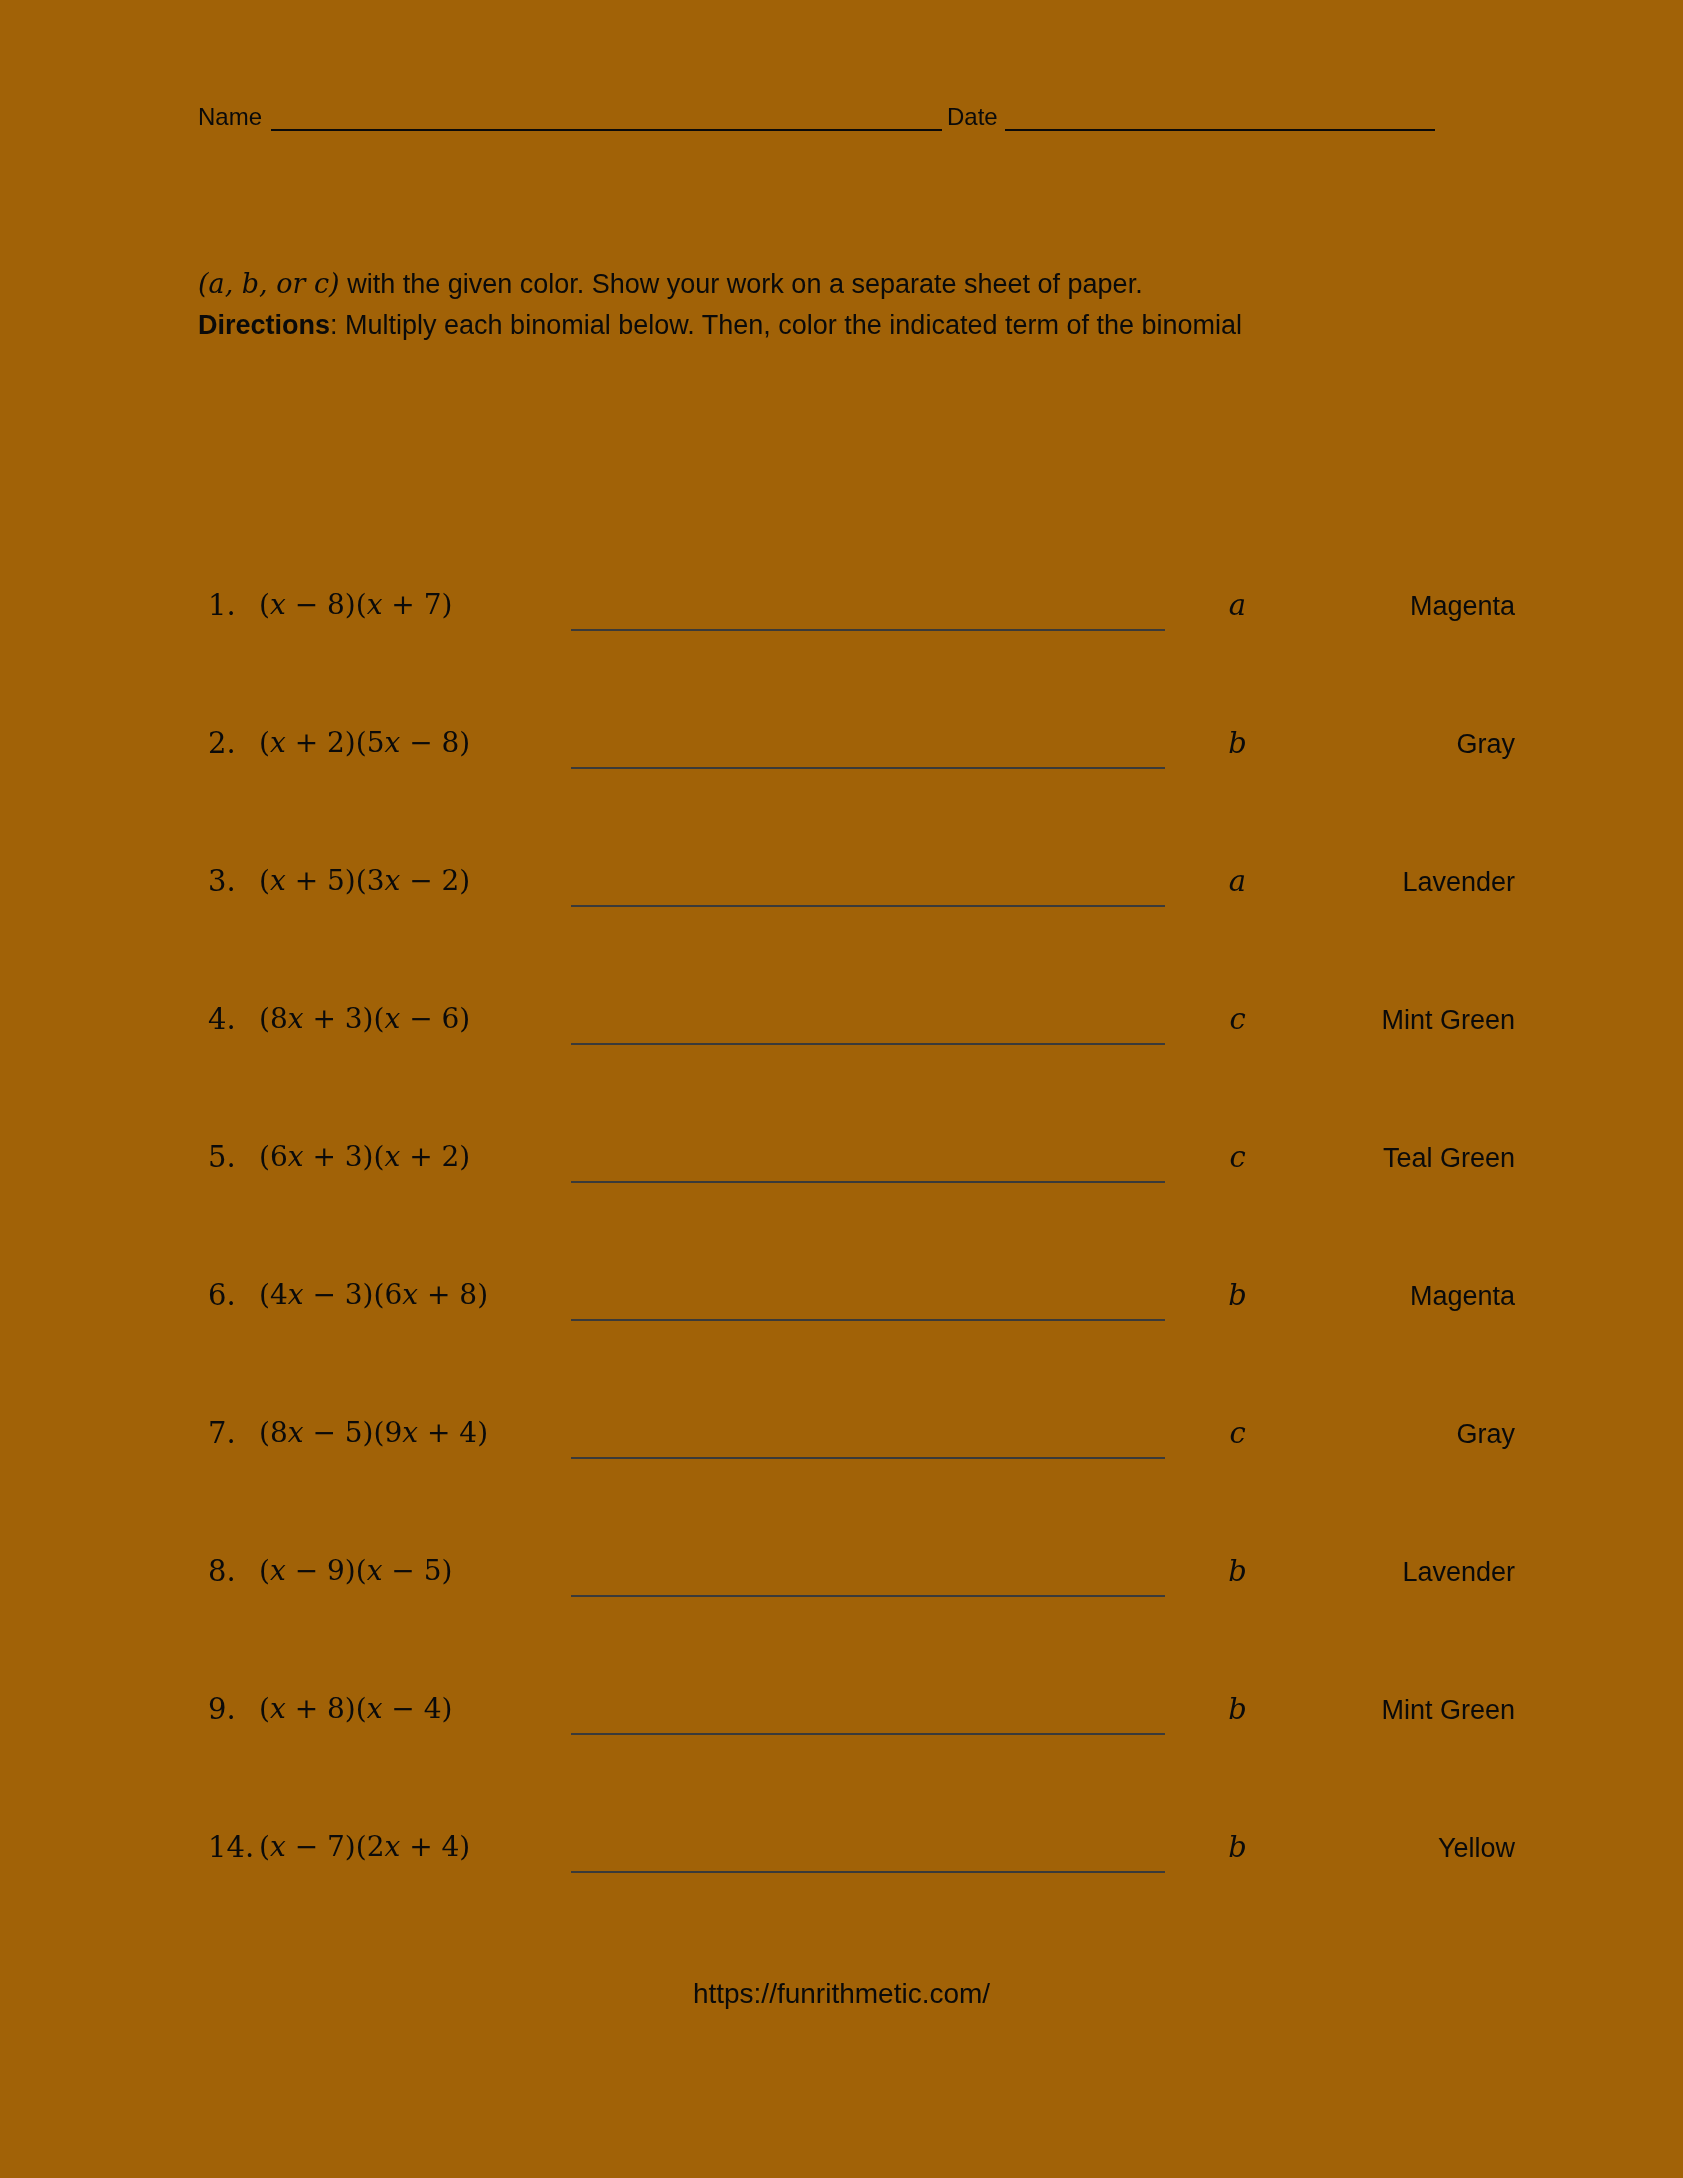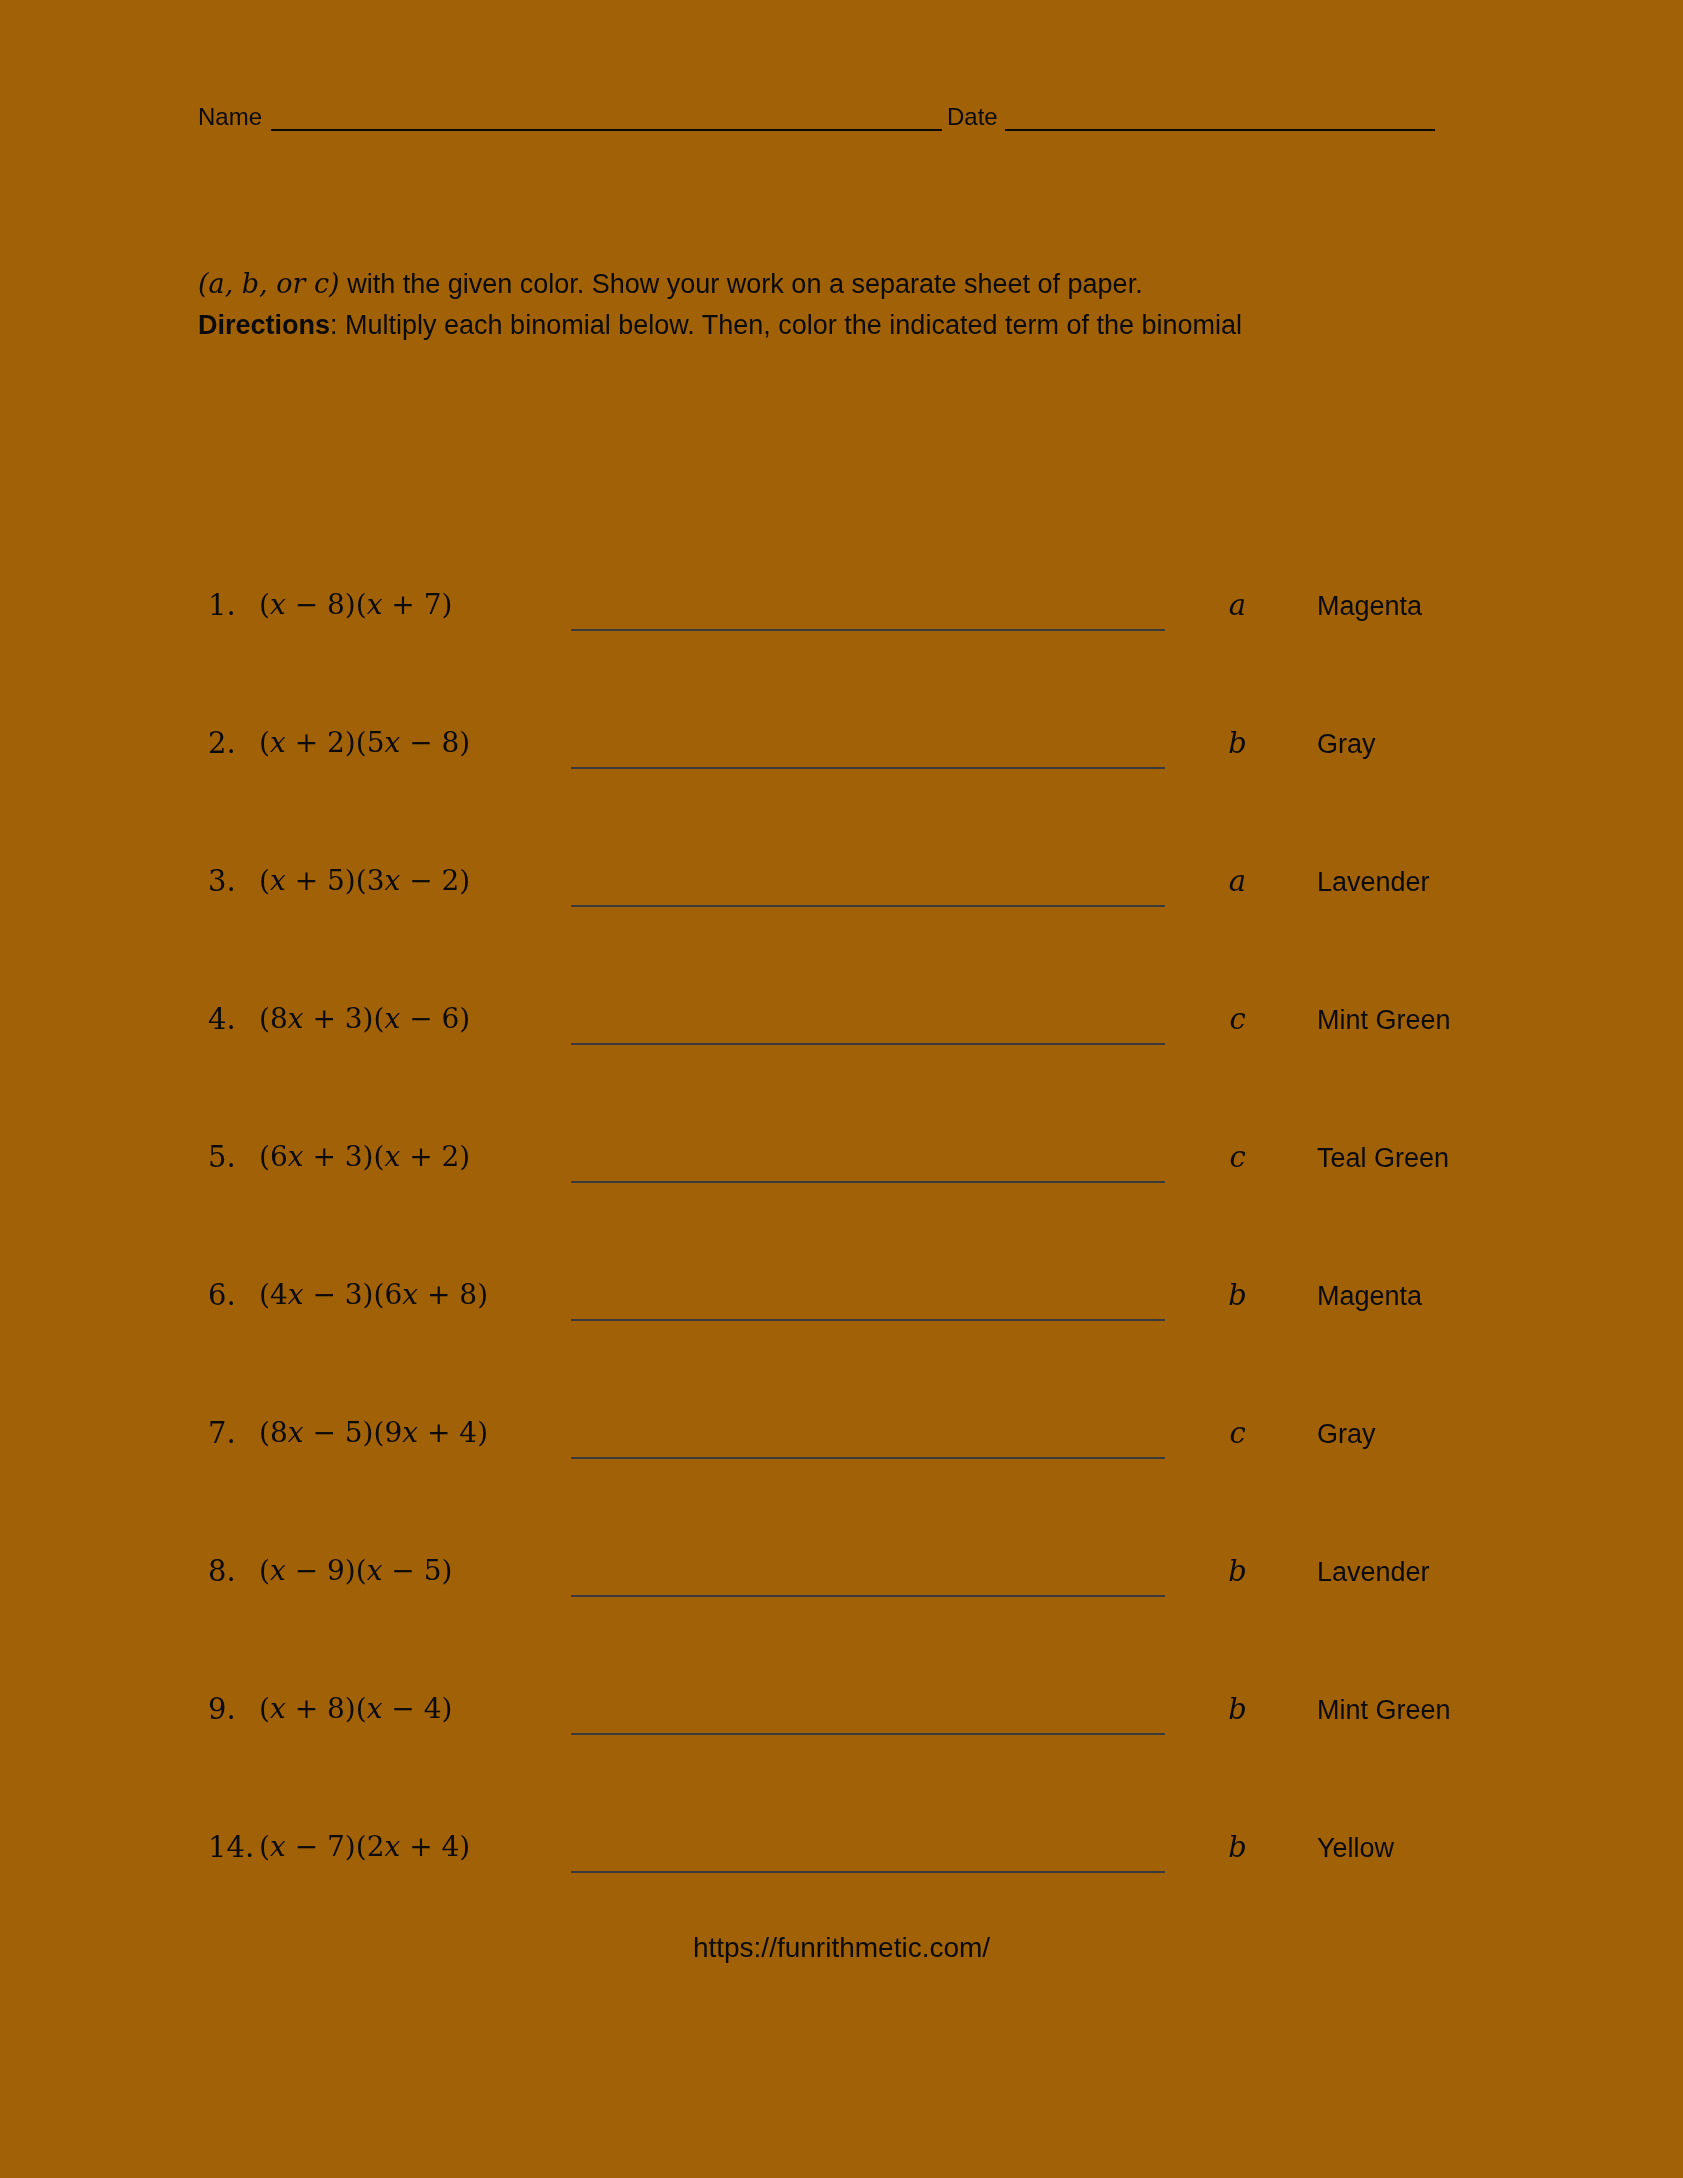--- a/index.html
+++ b/index.html
@@ -39,24 +39,24 @@
   .th-term     { left: 980px; width: 119px; }
   .th-color    { left: 1119px; width: 198px; }
 
   
   .problems { position: absolute; left: 198px; top: 554px; width: 1327px; }
   .prow  { position: relative; height: 138px; }
   .pnum  { position: absolute; left: 10px;  top: 34px; font-size: 29px; }
   .pexpr { position: absolute; left: 61px;  top: 34px; font-size: 28px; white-space: nowrap; }
   .pblank{ position: absolute; left: 373px; top: 75px; width: 594px; height: 0; border-bottom: 2px solid #3a3a3a; }
   .pterm { position: absolute; left: 1010px; top: 34px; width: 59px; text-align: center; font-size: 29px; font-style: italic; }
-  .pcolor{ position: absolute; left: 1119px; top: 37px; width: 198px; text-align: left; font-size: 27px; }
+  .pcolor{ position: absolute; left: 1119px; top: 37px; width: 198px; text-align: right; font-size: 27px; }
 
   
-  .footer { position: absolute; top: 1932px; left: 0; width: 1683px; text-align: center; font-size: 28px; }
+  .footer { position: absolute; top: 1978px; left: 0; width: 1683px; text-align: center; font-size: 28px; }
   .footer a { color: #0a0a0a; text-decoration: none; }
 </style>
 </head>
 <body>
 
 <div class="page">
 
   <div class="nameline">
     <span class="nd-label nd-name">Name</span>
     <span class="nd-rule nd-line1"></span>

